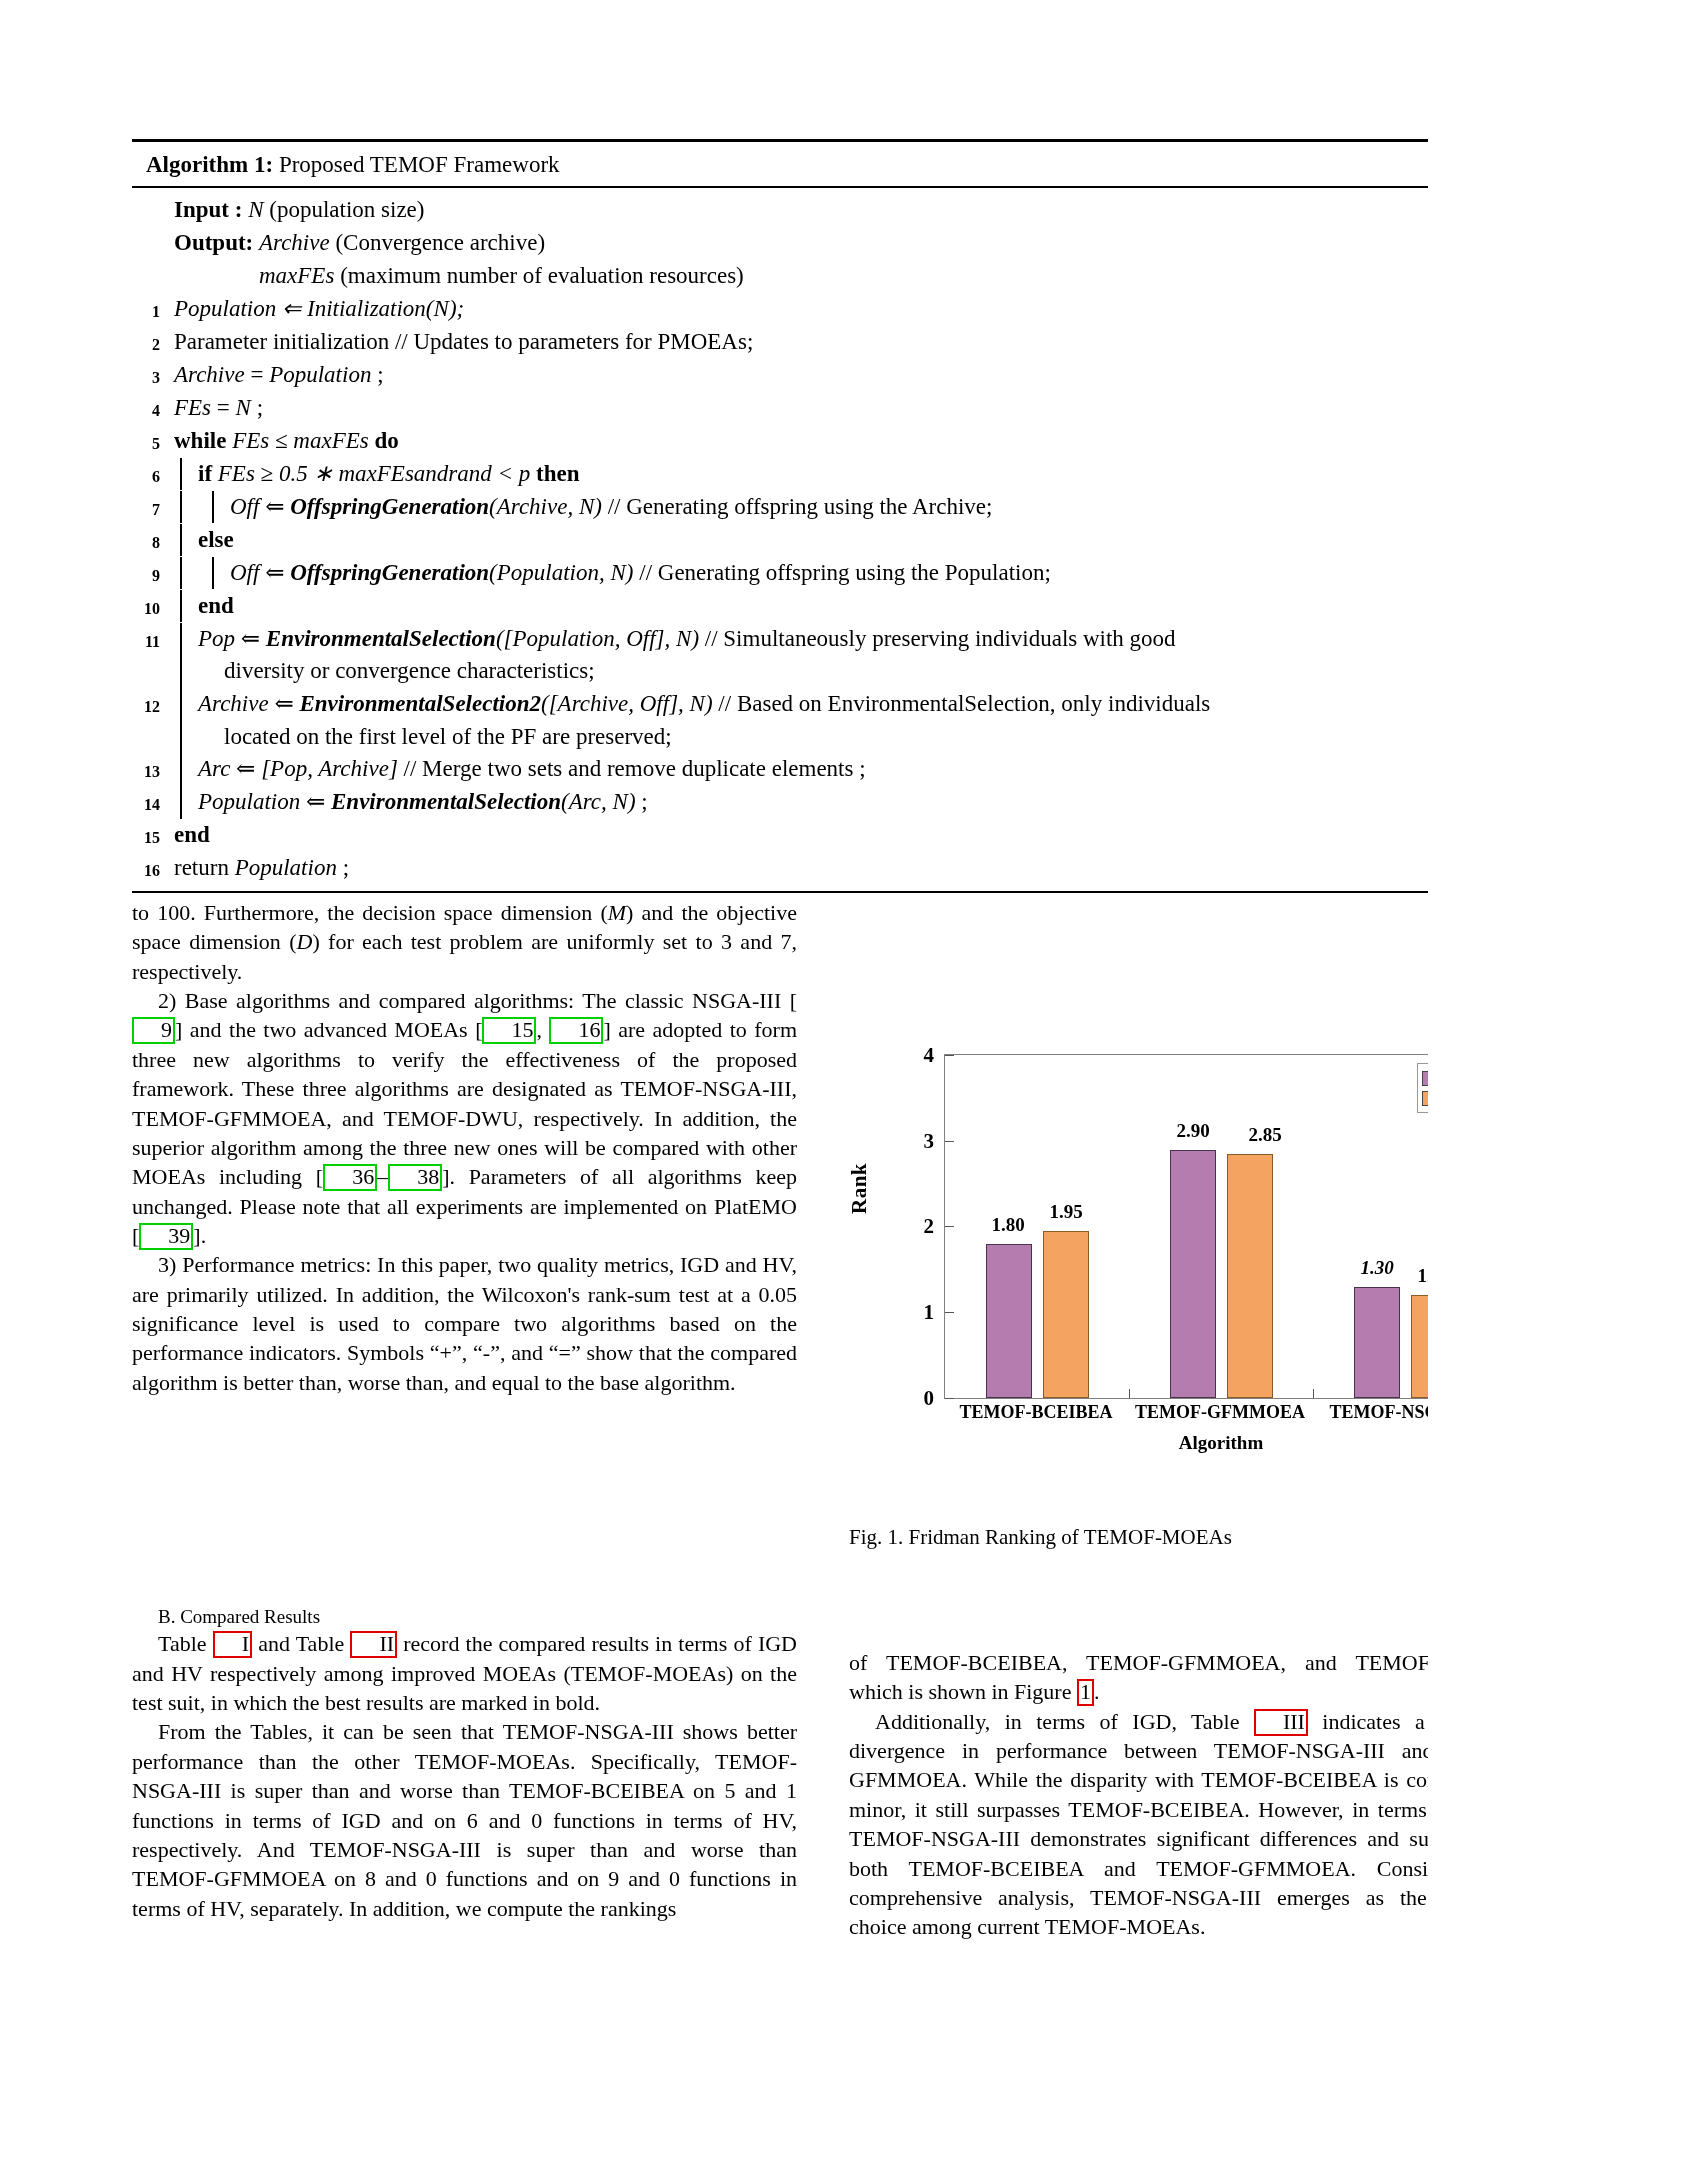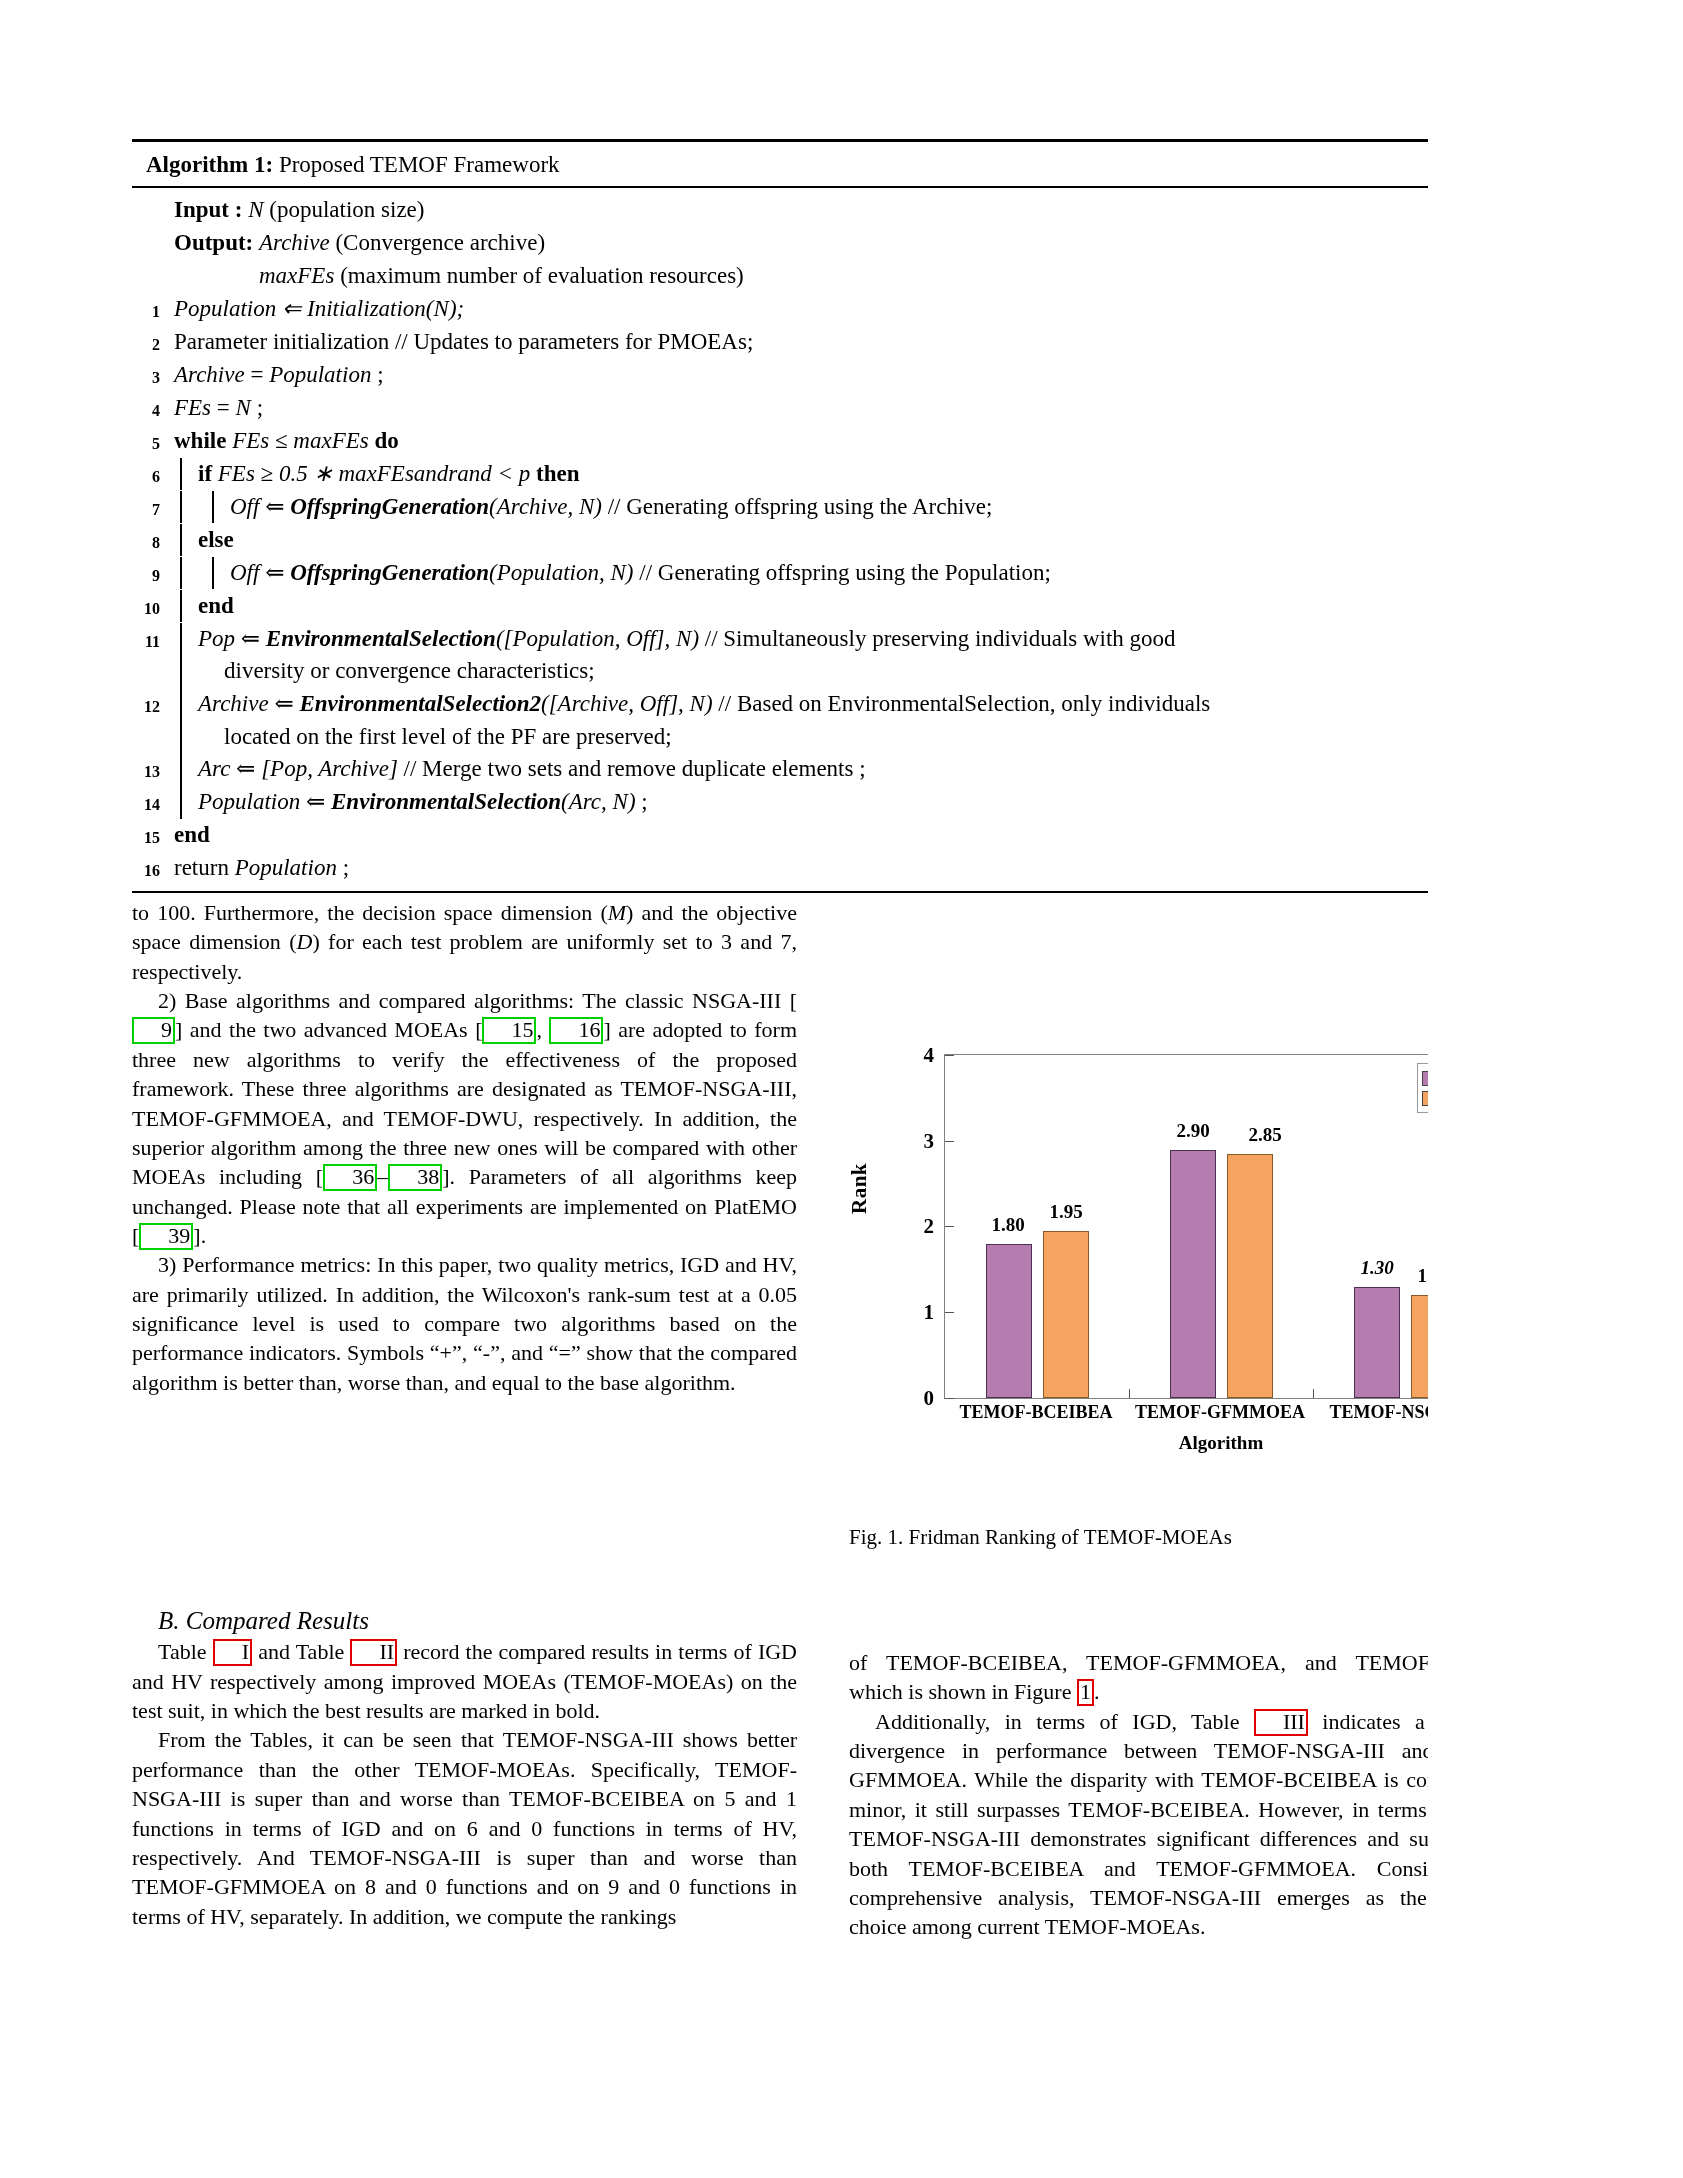--- a/index.html
+++ b/index.html
@@ -108,22 +108,21 @@
     left: 849px;
     top: 1648px;
     width: 683px;
   }
   .col p {
     margin: 0;
     text-indent: 26px;
   }
   .col p.noind { text-indent: 0; }
   .subhead {
-    font-style: italic;
-    font-size: 25px;
+    font-size: 19px;
     margin: 0 0 8px 0;
     text-indent: 0;
   }
   .cite-green {
     border: 2px solid #00d000;
     padding: 0 1px;
     margin: 0 0px;
     display: inline-block;
     line-height: 1.04;
   }

